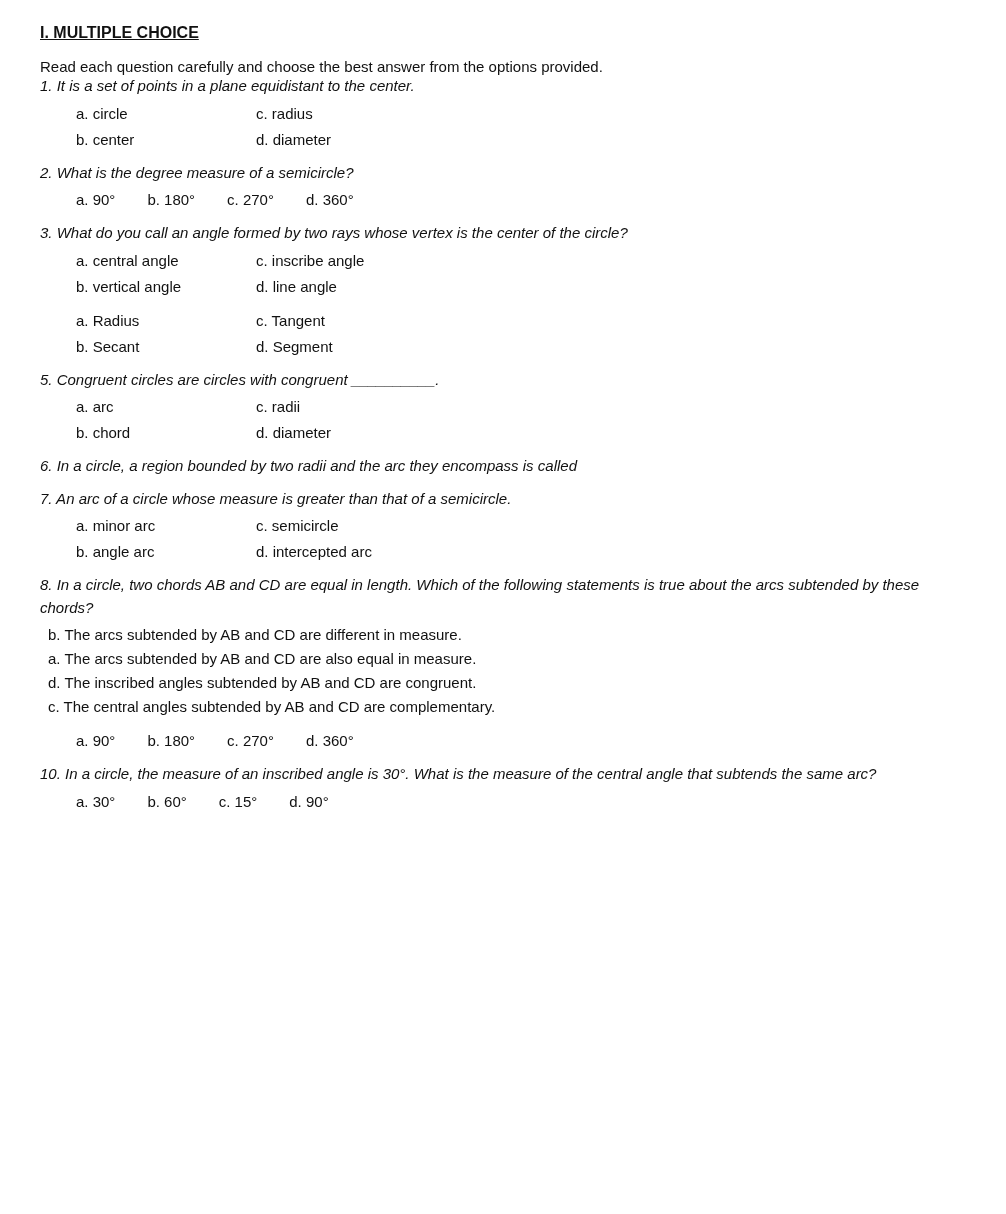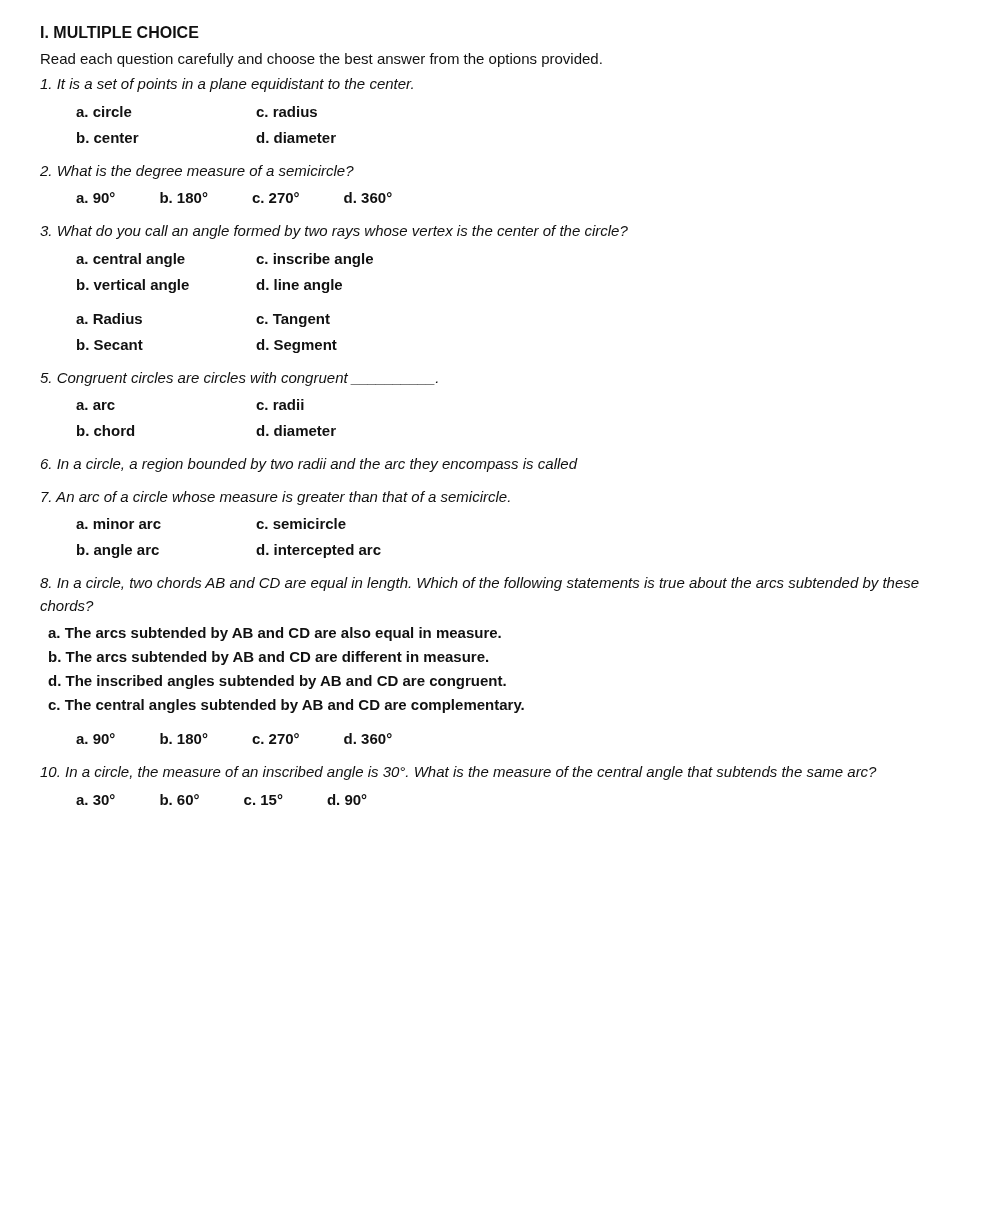--- a/index.html
+++ b/index.html
@@ -12,49 +12,49 @@
       font-family: Arial, sans-serif;
       font-size: 15px;
       color: #111111;
       padding: 24px 40px;
       width: 1006px;
       min-height: 1214px;
     }
     .title {
       font-weight: bold;
       font-size: 16px;
-      margin-bottom: 8px;
+      margin-bottom: 16px;
+      text-decoration: underline;
     }
     .instructions {
-      margin-bottom: 6px;
+      margin-bottom: 0;
     }
     .question-block {
       margin-bottom: 10px;
     }
     .question-text {
       margin-bottom: 4px;
       line-height: 1.5;
       font-style: italic;
     }
     .options-grid-2col {
       display: grid;
       grid-template-columns: 180px 220px;
       padding-left: 36px;
       row-gap: 2px;
       margin-bottom: 2px;
     }
     .options-inline {
       display: flex;
-      gap: 44px;
+      gap: 32px;
       padding-left: 36px;
       margin-bottom: 2px;
     }
     .option {
       line-height: 1.6;
-      font-weight: bold;
     }
     .options-block {
       padding-left: 8px;
       margin-bottom: 2px;
     }
     .options-block .option {
       display: block;
       line-height: 1.6;
     }
   </style>
@@ -117,22 +117,22 @@
       <div class="options-grid-2col">
         <span class="option">a. minor arc</span>
         <span class="option">c. semicircle</span>
         <span class="option">b. angle arc</span>
         <span class="option">d. intercepted arc</span>
       </div>
     </div>
     <div class="question-block">
       <div class="question-text">8. In a circle, two chords AB and CD are equal in length. Which of the following statements is true about the arcs subtended by these chords?</div>
       <div class="options-block">
+        <span class="option">b. The arcs subtended by AB and CD are different in measure.</span>
         <span class="option">a. The arcs subtended by AB and CD are also equal in measure.</span>
-        <span class="option">b. The arcs subtended by AB and CD are different in measure.</span>
         <span class="option">d. The inscribed angles subtended by AB and CD are congruent.</span>
         <span class="option">c. The central angles subtended by AB and CD are complementary.</span>
       </div>
     </div>
     <div class="question-block">
       <div class="options-inline">
         <span class="option">a.  90°</span>
         <span class="option">b.  180°</span>
         <span class="option">c.  270°</span>
         <span class="option">d.  360°</span>

